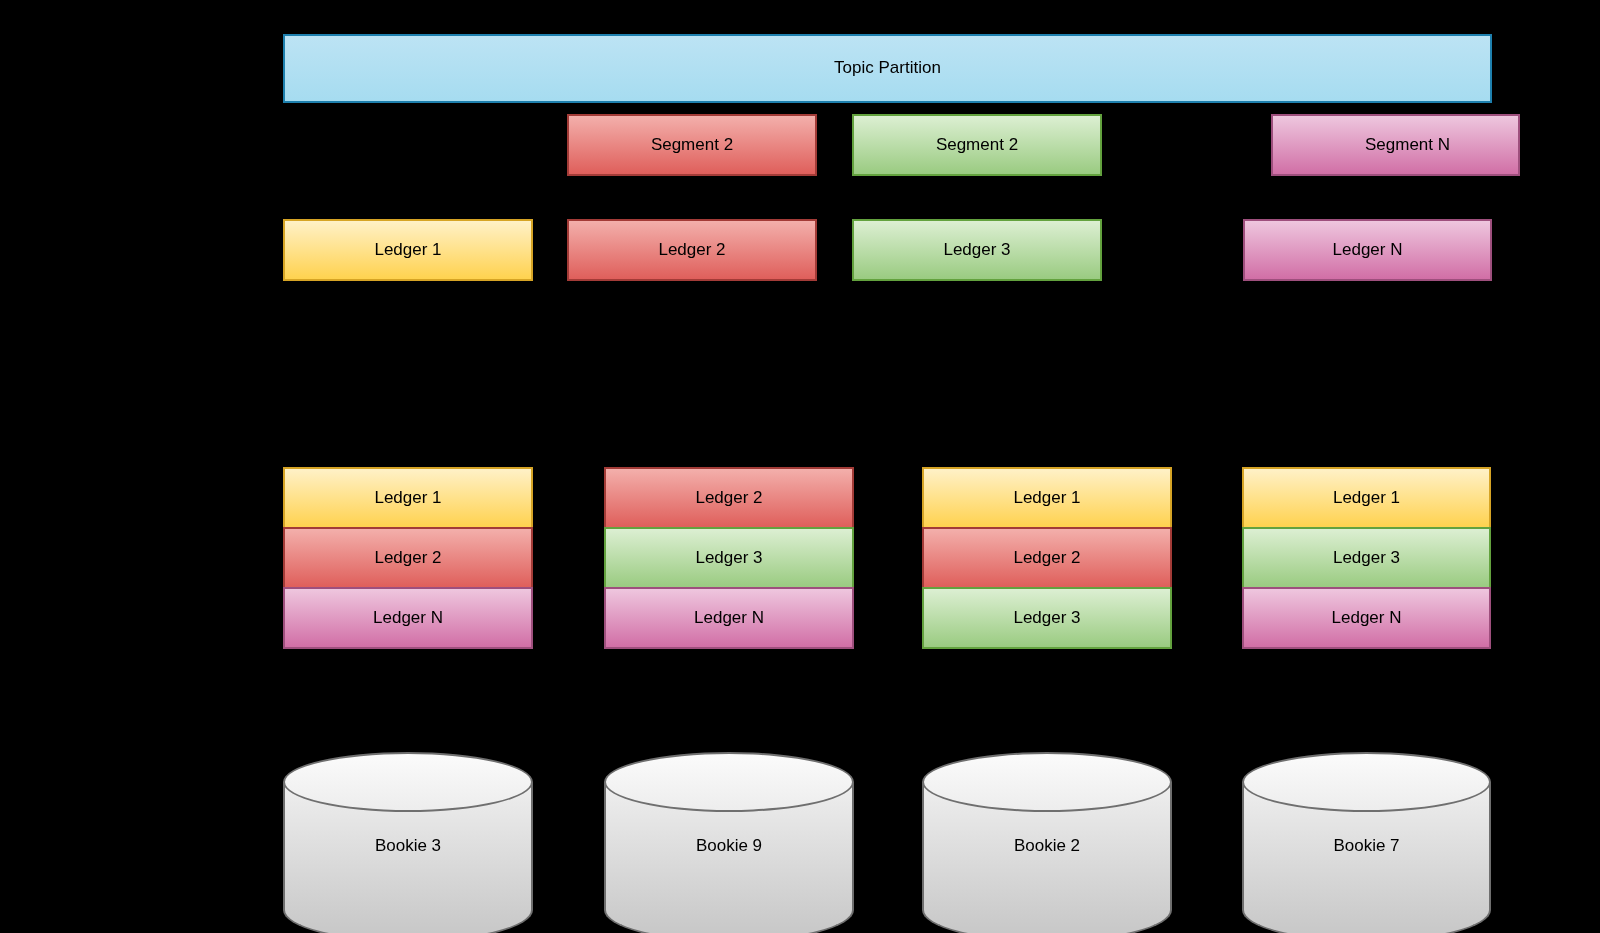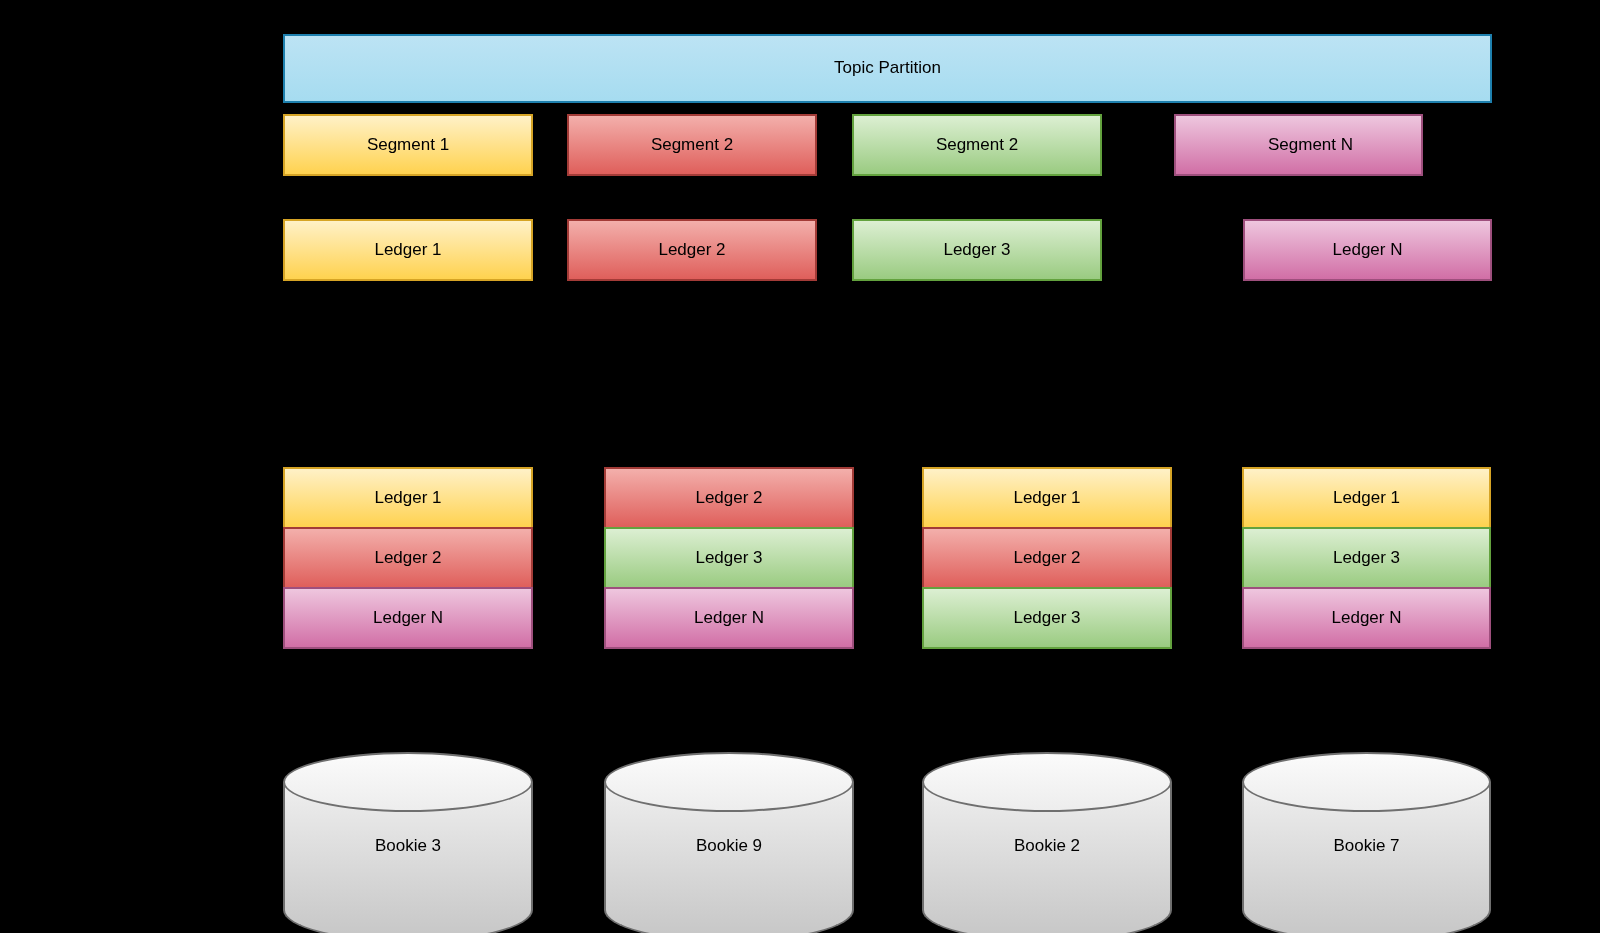--- a/index.html
+++ b/index.html
@@ -81,30 +81,27 @@
 </style>
 </head>
 <body>
 
 <div class="canvas">
 
   <div class="box topicbar" style="left: 283px; top: 2px; width: 1209px; height: 69px; background: linear-gradient(rgb(188, 227, 244), rgb(166, 220, 240)); border-color: rgb(30, 128, 174); margin-top: 32px;">
     <span class="lbl">Topic Partition</span>
   </div>
 
-  <div class="box" style="left: 283px; top: 114px; width: 250px; height: 62px; background: linear-gradient(rgb(255, 241, 199), rgb(255, 210, 79)); border-color: rgb(214, 164, 37);">
-    <span class="lbl">Segment 1</span>
-  </div>
   <div class="box" style="left: 567px; top: 114px; width: 250px; height: 62px; background: linear-gradient(rgb(243, 175, 171), rgb(223, 95, 91)); border-color: rgb(163, 59, 55);">
     <span class="lbl">Segment 2</span>
   </div>
   <div class="box" style="left: 852px; top: 114px; width: 250px; height: 62px; background: linear-gradient(rgb(220, 239, 210), rgb(154, 203, 129)); border-color: rgb(99, 162, 62);">
     <span class="lbl">Segment 2</span>
   </div>
-  <div class="box" style="left: 1174px; top: 114px; width: 249px; height: 62px; background: linear-gradient(rgb(238, 198, 222), rgb(209, 111, 166)); border-color: rgb(158, 79, 125); padding-left: 24px;">
+  <div class="box" style="left: 1271px; top: 114px; width: 249px; height: 62px; background: linear-gradient(rgb(238, 198, 222), rgb(209, 111, 166)); border-color: rgb(158, 79, 125); padding-left: 24px;">
     <span class="lbl">Segment N</span>
   </div>
 
   <div class="box" style="left: 283px; top: 219px; width: 250px; height: 62px; background: linear-gradient(rgb(255, 241, 199), rgb(255, 210, 79)); border-color: rgb(214, 164, 37);">
     <span class="lbl">Ledger 1</span>
   </div>
   <div class="box" style="left: 567px; top: 219px; width: 250px; height: 62px; background: linear-gradient(rgb(243, 175, 171), rgb(223, 95, 91)); border-color: rgb(163, 59, 55);">
     <span class="lbl">Ledger 2</span>
   </div>
   <div class="box" style="left: 852px; top: 219px; width: 250px; height: 62px; background: linear-gradient(rgb(220, 239, 210), rgb(154, 203, 129)); border-color: rgb(99, 162, 62);">

